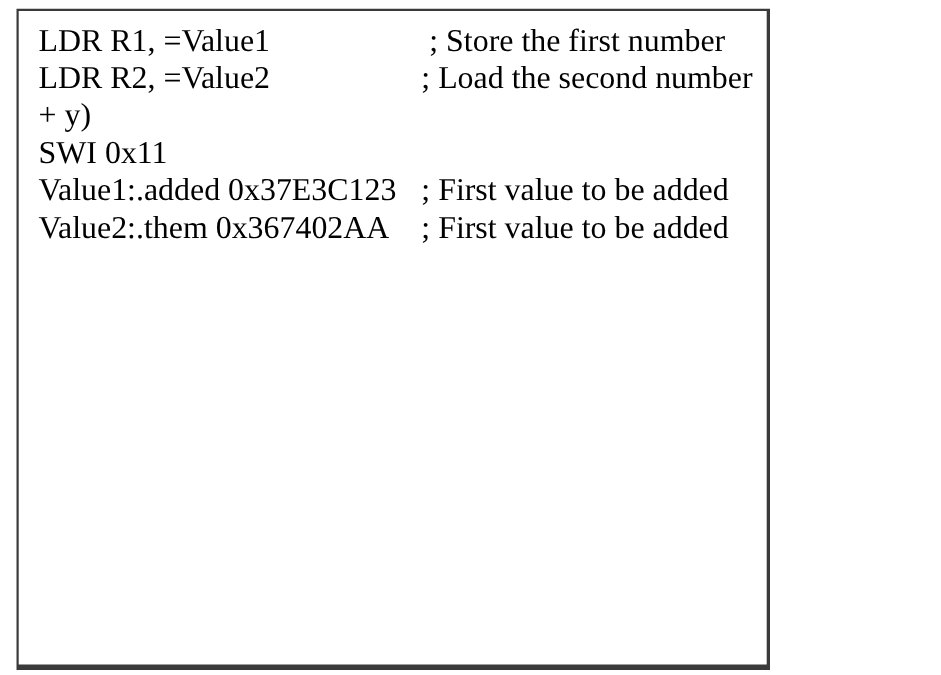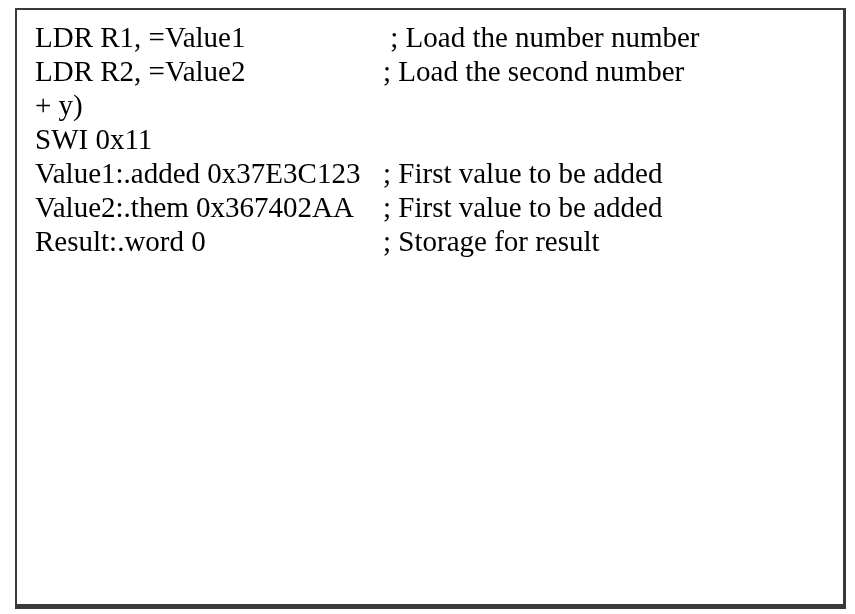--- a/index.html
+++ b/index.html
@@ -13,21 +13,21 @@
   .page {
     position: relative;
     width: 855px;
     height: 614px;
     background: #ffffff;
   }
   .code-box {
     position: absolute;
     left: 15px;
     top: 8px;
-    width: 831px;
+    width: 685px;
     height: 601px;
     background: #ffffff;
     border: 2px solid #3a3a3a;
     border-bottom-width: 5px;
     border-right-width: 3px;
     padding: 10px 8px 0 18px;
   }
   .line {
     display: flex;
     align-items: baseline;
@@ -45,21 +45,21 @@
   }
 </style>
 </head>
 <body>
 
 <div class="page">
   <div class="code-box">
 
     <div class="line">
       <span class="code-col">LDR R1, =Value1</span>
-      <span class="comment-col"> ; Load the number number</span>
+      <span class="comment-col"> ; Store the first number</span>
     </div>
 
     <div class="line">
       <span class="code-col">LDR R2, =Value2</span>
       <span class="comment-col">; Load the second number</span>
     </div>
 
 
     <div class="line">
       <span class="code-col">+ y)</span>
@@ -75,19 +75,15 @@
     <div class="line">
       <span class="code-col">Value1:.added 0x37E3C123</span>
       <span class="comment-col">; First value to be added</span>
     </div>
 
     <div class="line">
       <span class="code-col">Value2:.them 0x367402AA</span>
       <span class="comment-col">; First value to be added</span>
     </div>
 
-    <div class="line">
-      <span class="code-col">Result:.word 0</span>
-      <span class="comment-col">; Storage for result</span>
-    </div>
 
   </div>
 </div>
 
 </body></html>

